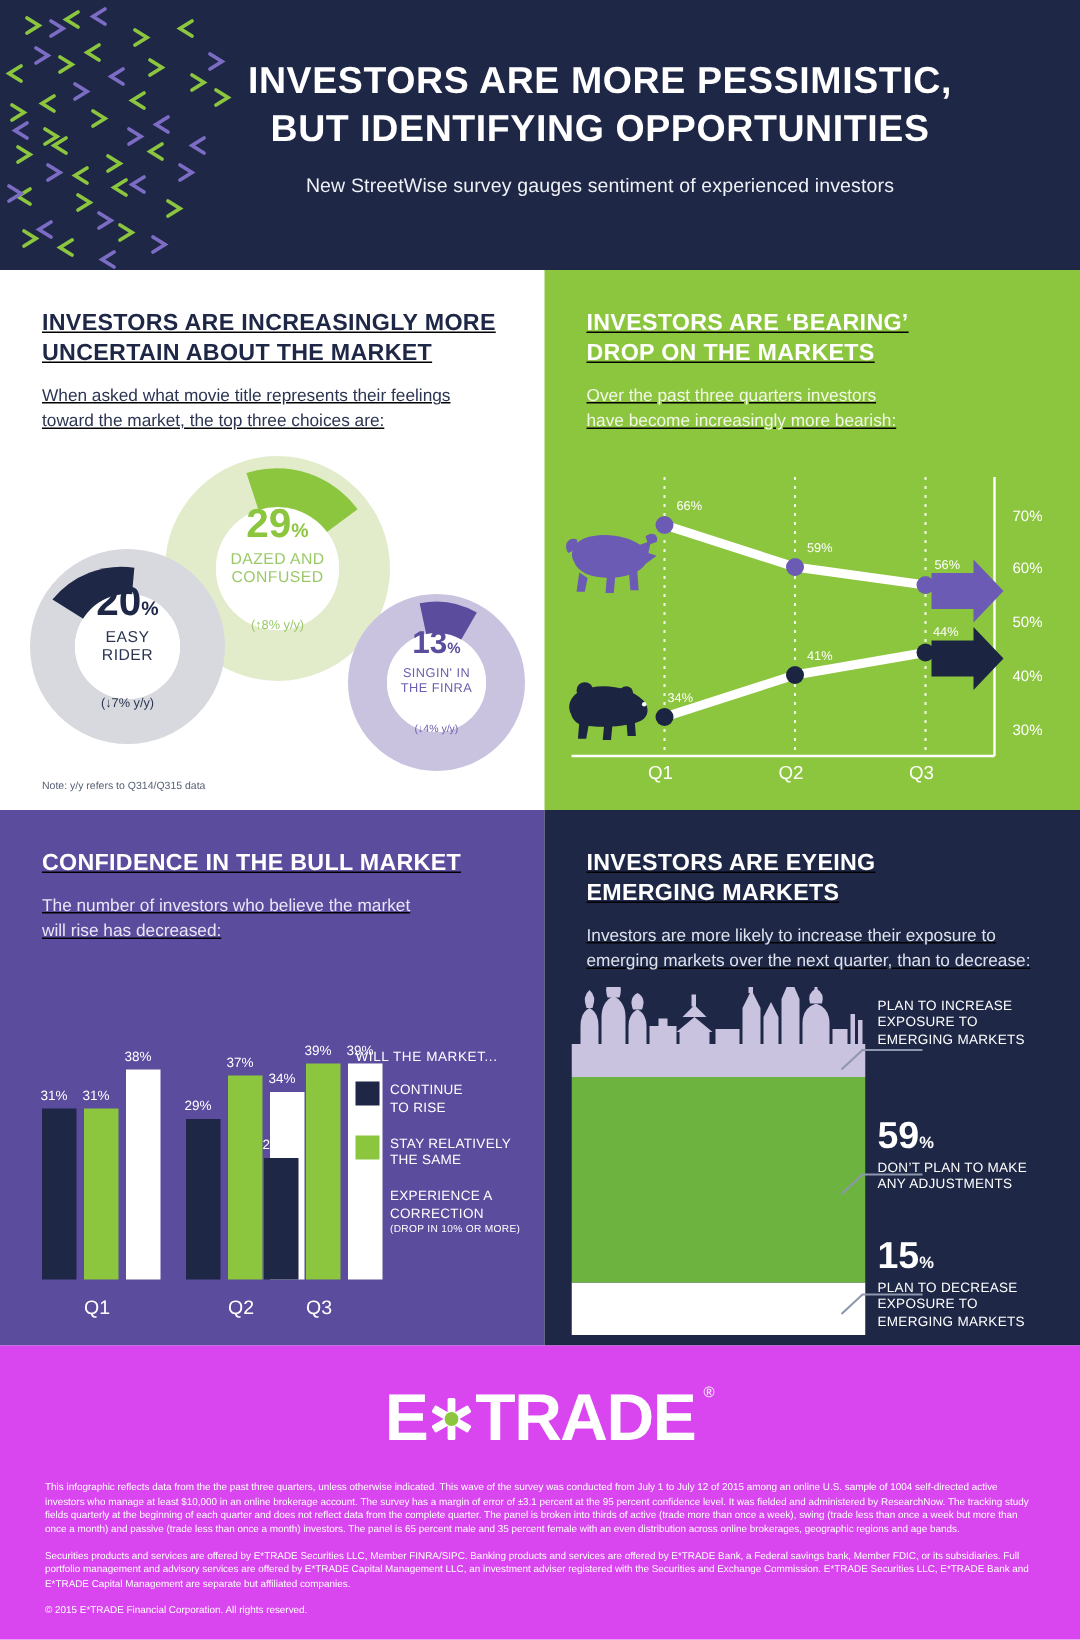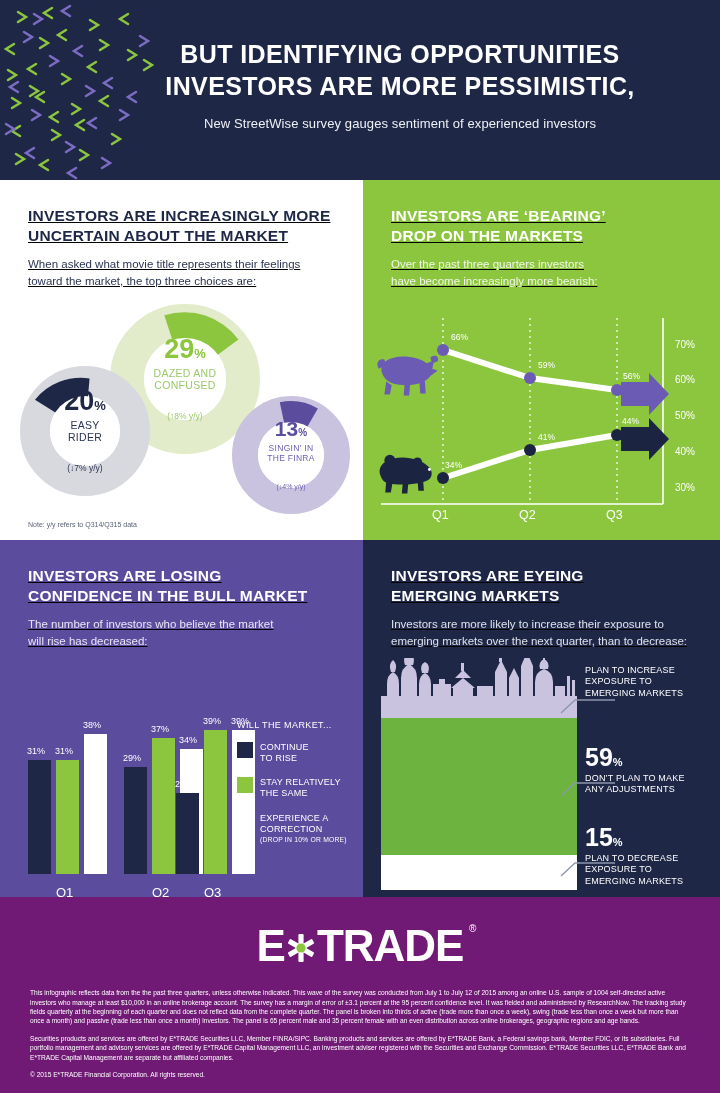--- a/index.html
+++ b/index.html
@@ -86,21 +86,21 @@
 
   
   .em-area { position: relative; width: 357px; height: 245px; margin-top: 8px; }
   .em-stack { position: absolute; left: 18px; top: 0; width: 196px; height: 232px; }
   .em-item { position: absolute; left: 222px; width: 132px; color: #fff; }
   .em-num { font-size: 25px; font-weight: bold; line-height: 1; }
   .em-num .pc { font-size: 11px; font-weight: bold; }
   .em-txt { font-size: 9px; line-height: 1.3; margin-top: 3px; letter-spacing: .2px; }
 
   
-  .footer { position: relative; width: 720px; height: 196px; background: #701a75; }
+  .footer { position: relative; width: 720px; height: 196px; background: #d946ef; }
   .logo-wrap { text-align: center; padding-top: 24px; }
   .logo {
     display: inline-block; position: relative;
     color: #ffffff; font-size: 44px; font-weight: bold; letter-spacing: -1px;
   }
   .logo .reg { position: absolute; top: 2px; right: -12px; font-size: 10px; font-weight: normal; }
   .disclaimer { padding: 14px 30px 0 30px; color: #ffffff; }
   .disclaimer p { font-size: 6.6px; line-height: 1.42; margin-bottom: 8px; }
 </style>
 </head>
@@ -154,22 +154,22 @@
         <path d="M102 158 l8 5 -8 5"></path>
           <path d="M136 92 l-8 5 8 5"></path>
           <path d="M120 110 l8 5 -8 5"></path>
         <path d="M76 168 l-8 5 8 5"></path>
           <path d="M6 124 l8 5 -8 5"></path>
           <path d="M140 36 l8 5 -8 5"></path>
       </g>
     </g>
   </svg>
   <div class="hdr-text">
+    <div class="hdr-title">INVESTORS ARE MORE PESSIMISTIC,</div>
     <div class="hdr-title">BUT IDENTIFYING OPPORTUNITIES</div>
-    <div class="hdr-title">INVESTORS ARE MORE PESSIMISTIC,</div>
     <div class="hdr-sub">New StreetWise survey gauges sentiment of experienced investors</div>
   </div>
 </div>
 
 <div class="grid">
 
   <div class="q q1">
     <div class="pad">
       <div class="q-title">INVESTORS ARE INCREASINGLY MORE</div>
       <div class="q-title">UNCERTAIN ABOUT THE MARKET</div>
@@ -305,21 +305,20 @@
 
       
       <div class="xlab" style="left:69px;  top:214px;">Q1</div>
       <div class="xlab" style="left:156px; top:214px;">Q2</div>
       <div class="xlab" style="left:243px; top:214px;">Q3</div>
     </div>
   </div>
 
   <div class="q q3">
     <div class="pad">
-      <div class="q-title">INVESTORS ARE LOSING</div>
       <div class="q-title">CONFIDENCE IN THE BULL MARKET</div>
       <div class="q-sub">The number of investors who believe the market</div>
       <div class="q-sub" style="margin-top:0">will rise has decreased:</div>
     </div>
 
     <div class="barchart">
 
       <div class="bar" style="left:28px; height:114px; background:#1e2746;"></div>
       <div class="bar-val" style="left:27px; bottom:152px;">31%</div>
 

